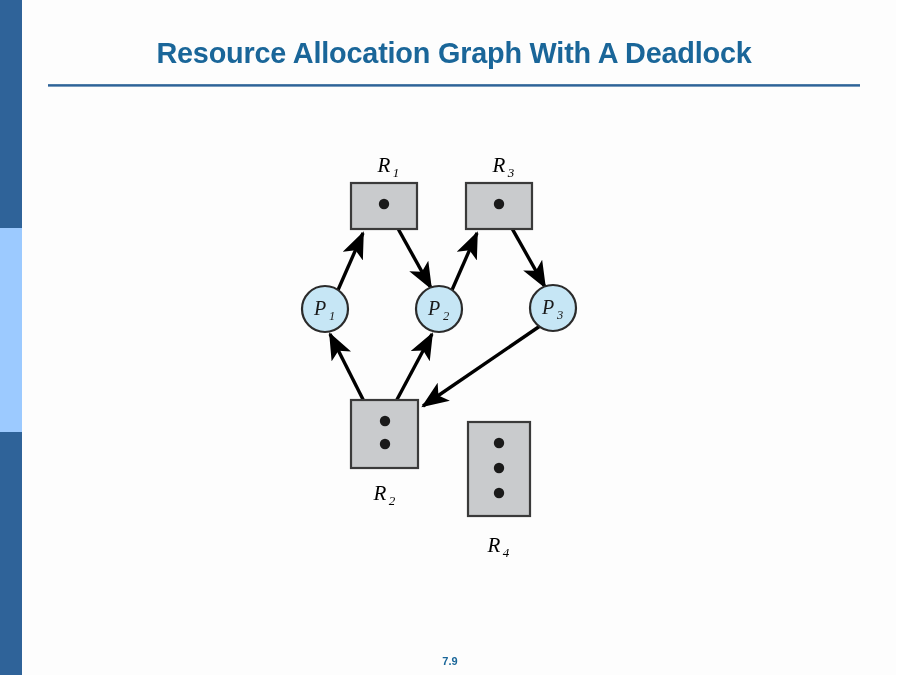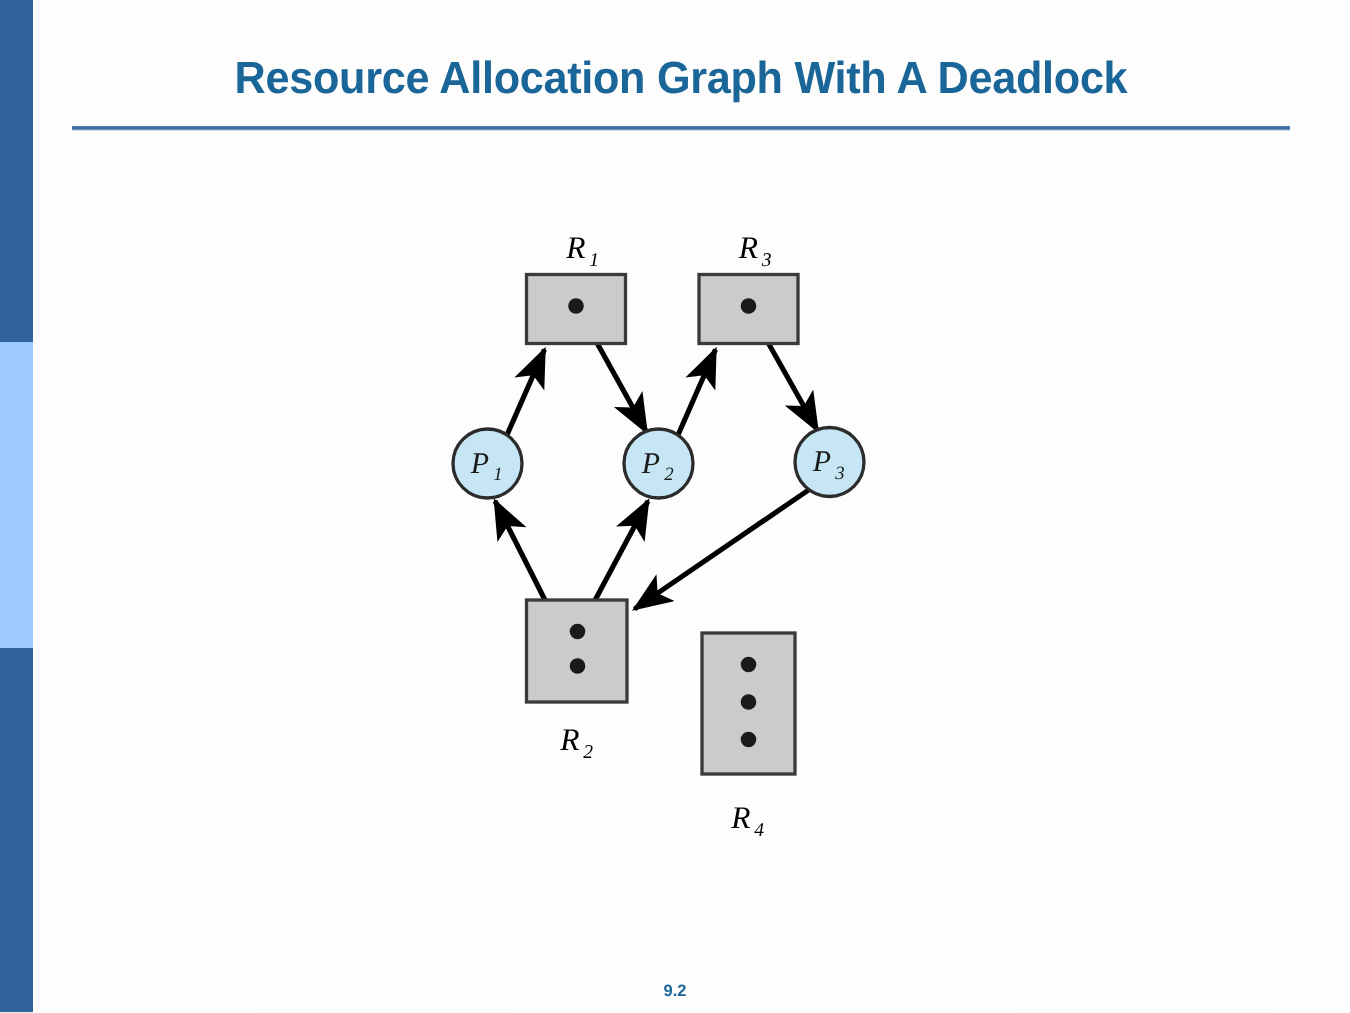--- a/index.html
+++ b/index.html
@@ -167,15 +167,15 @@
       <text class="dg-node-sub" x="446" y="320" text-anchor="middle">2</text>
     </g>
 
     <g>
       <circle cx="553" cy="308" r="23" fill="#c6e6f5" stroke="#2b2b2b" stroke-width="2.2"></circle>
       <text class="dg-node-text" x="548" y="314" text-anchor="middle">P</text>
       <text class="dg-node-sub" x="560" y="319" text-anchor="middle">3</text>
     </g>
   </svg>
 
-  <div id="footer">9.2</div>
+  <div id="footer">7.9</div>
 
 </div>
 
 </body></html>

